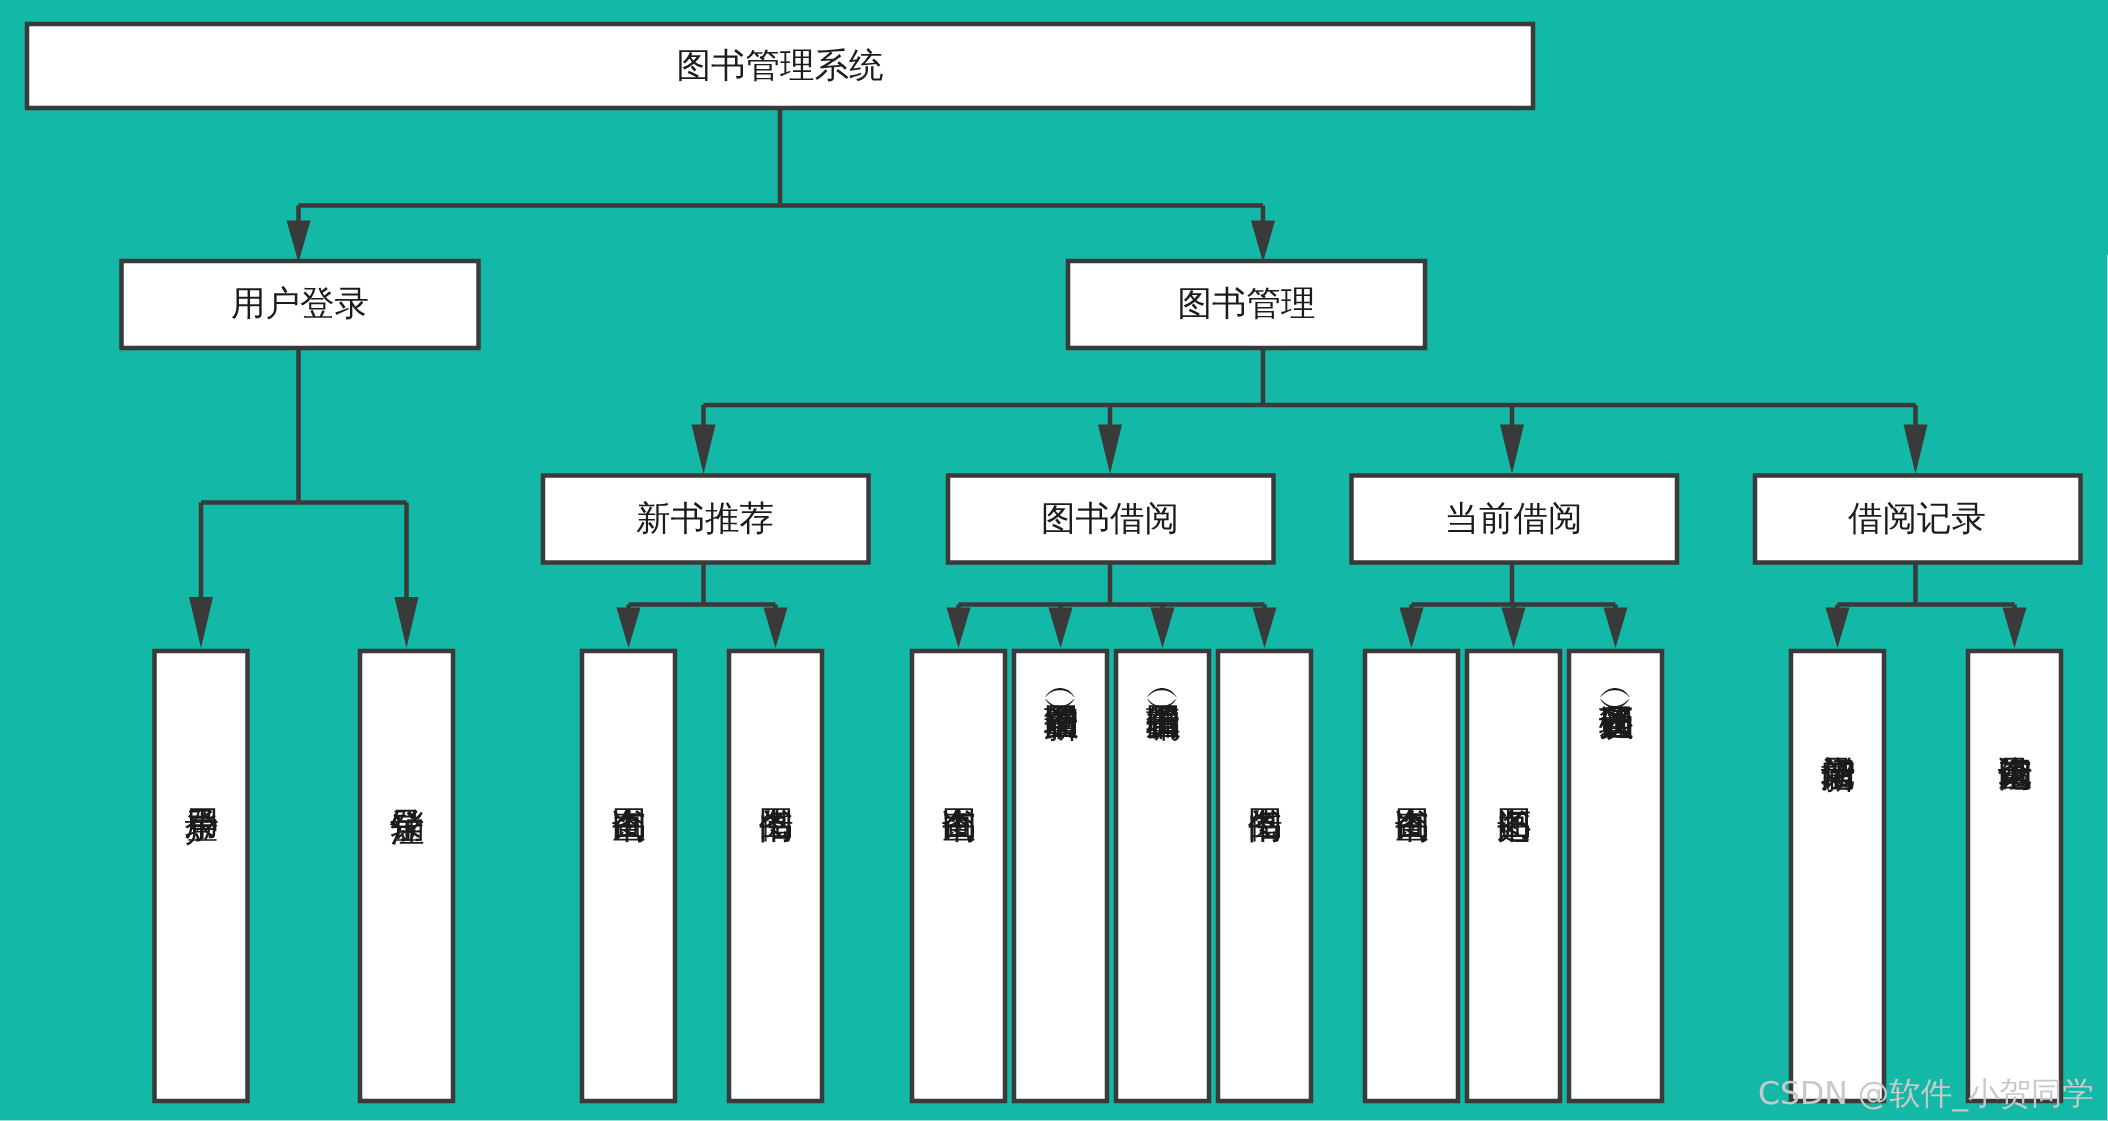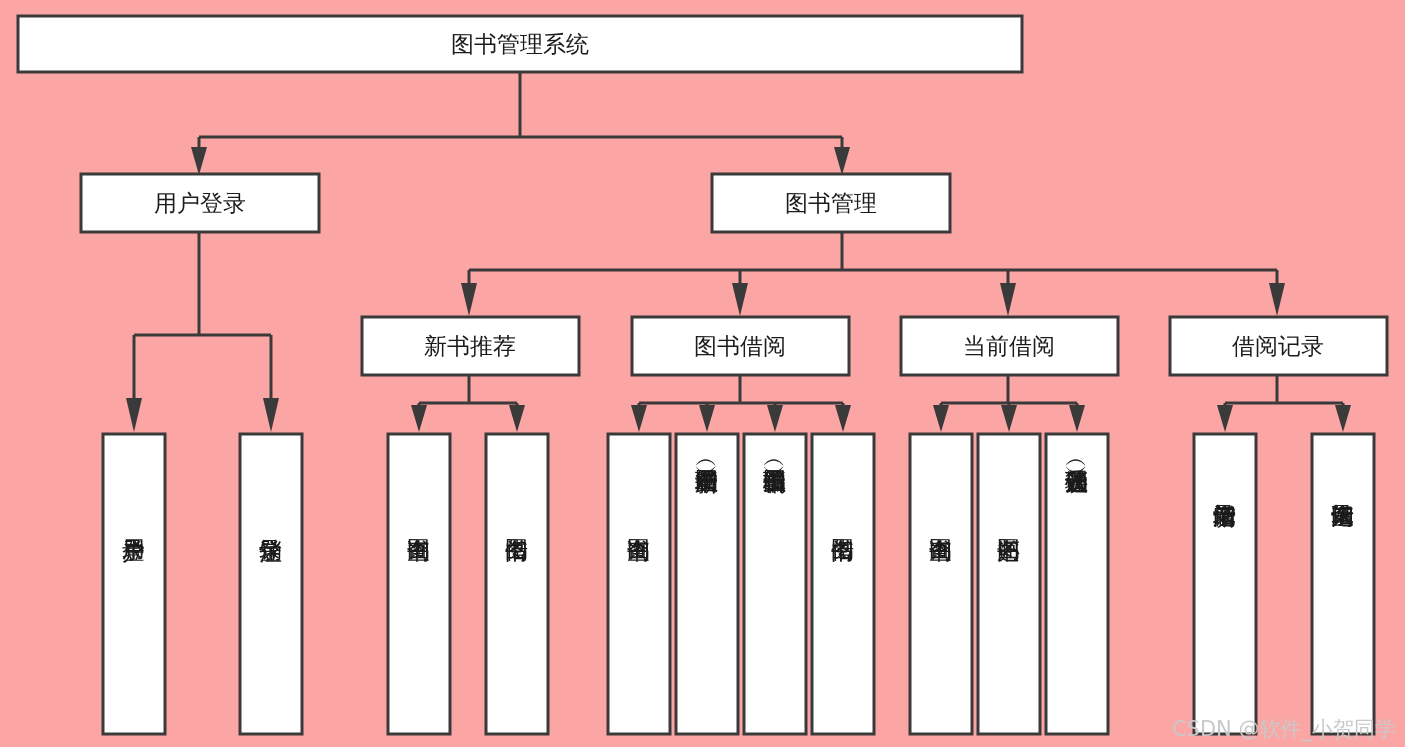--- a/index.html
+++ b/index.html
@@ -8,21 +8,21 @@
     padding: 0;
     background: #ffffff;
   }
   body {
     font-family: "DejaVu Sans", "Liberation Sans", sans-serif;
   }
   #diagram-root {
     position: relative;
     width: 1405px;
     height: 747px;
-    background: #fca5a5;
+    background: #14b8a6;
     overflow: hidden;
   }
   svg.diagram-canvas {
     position: absolute;
     left: 0;
     top: 0;
     width: 1405px;
     height: 747px;
   }
   .node-box {

